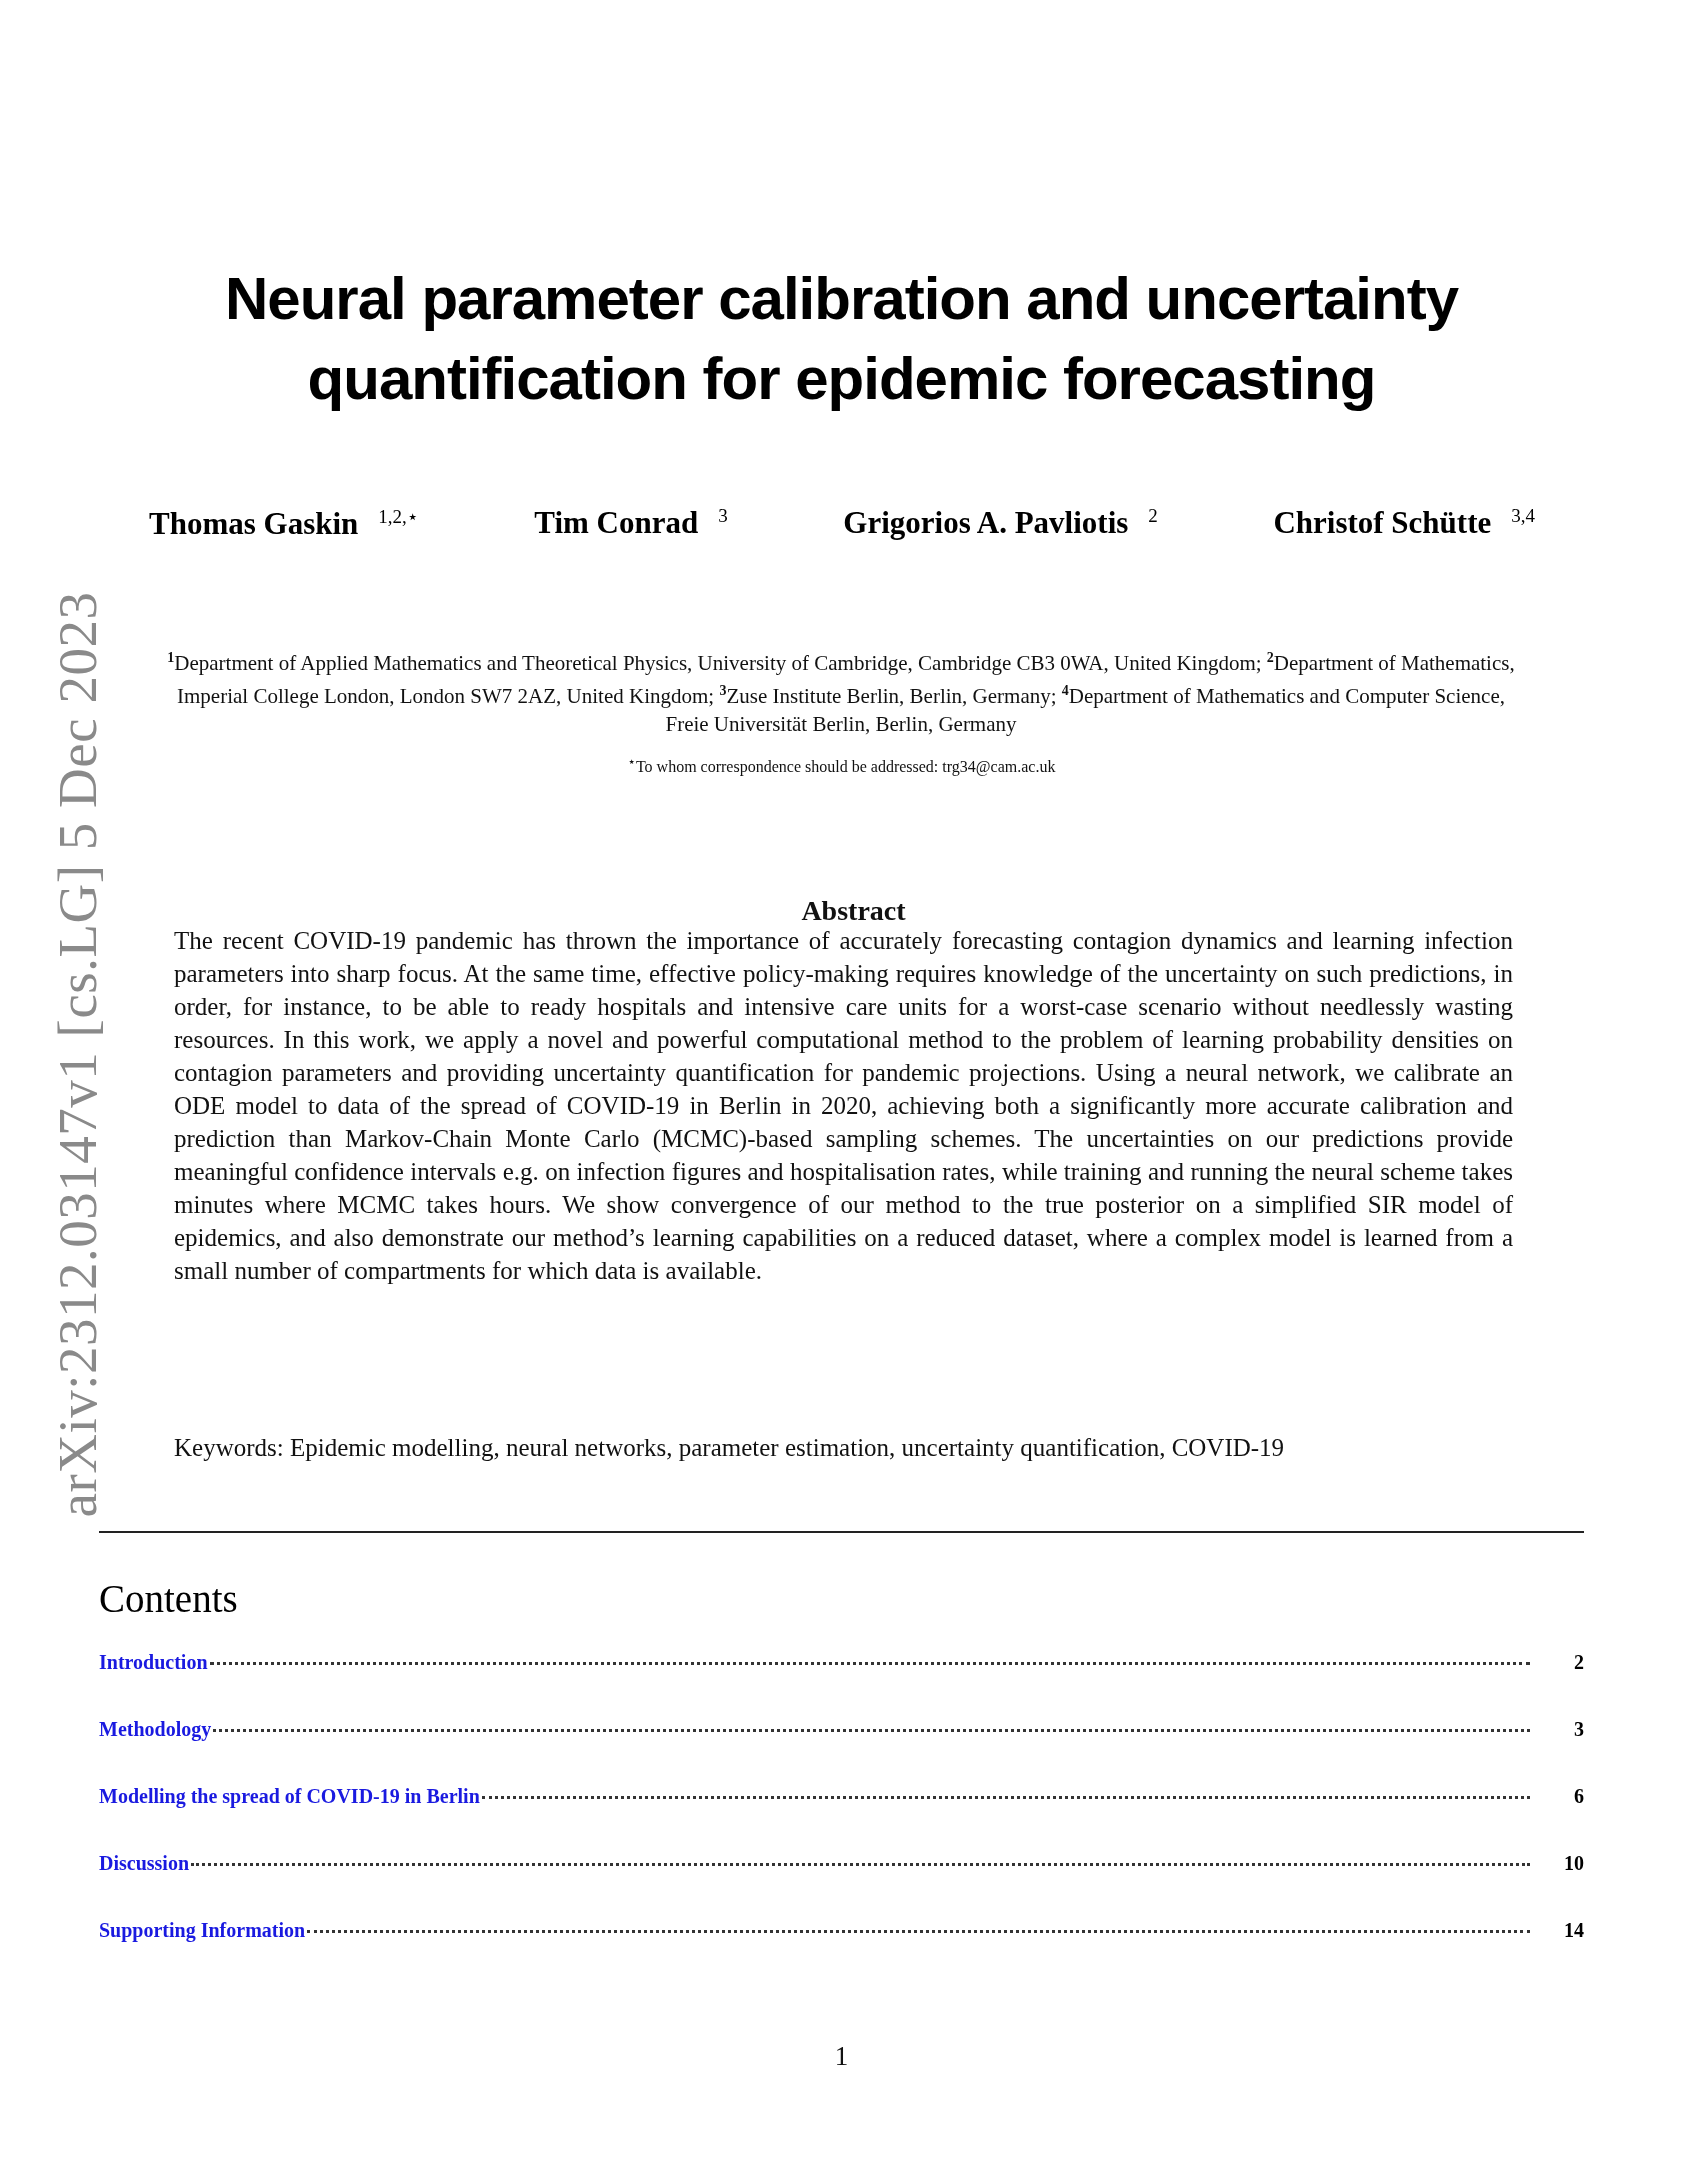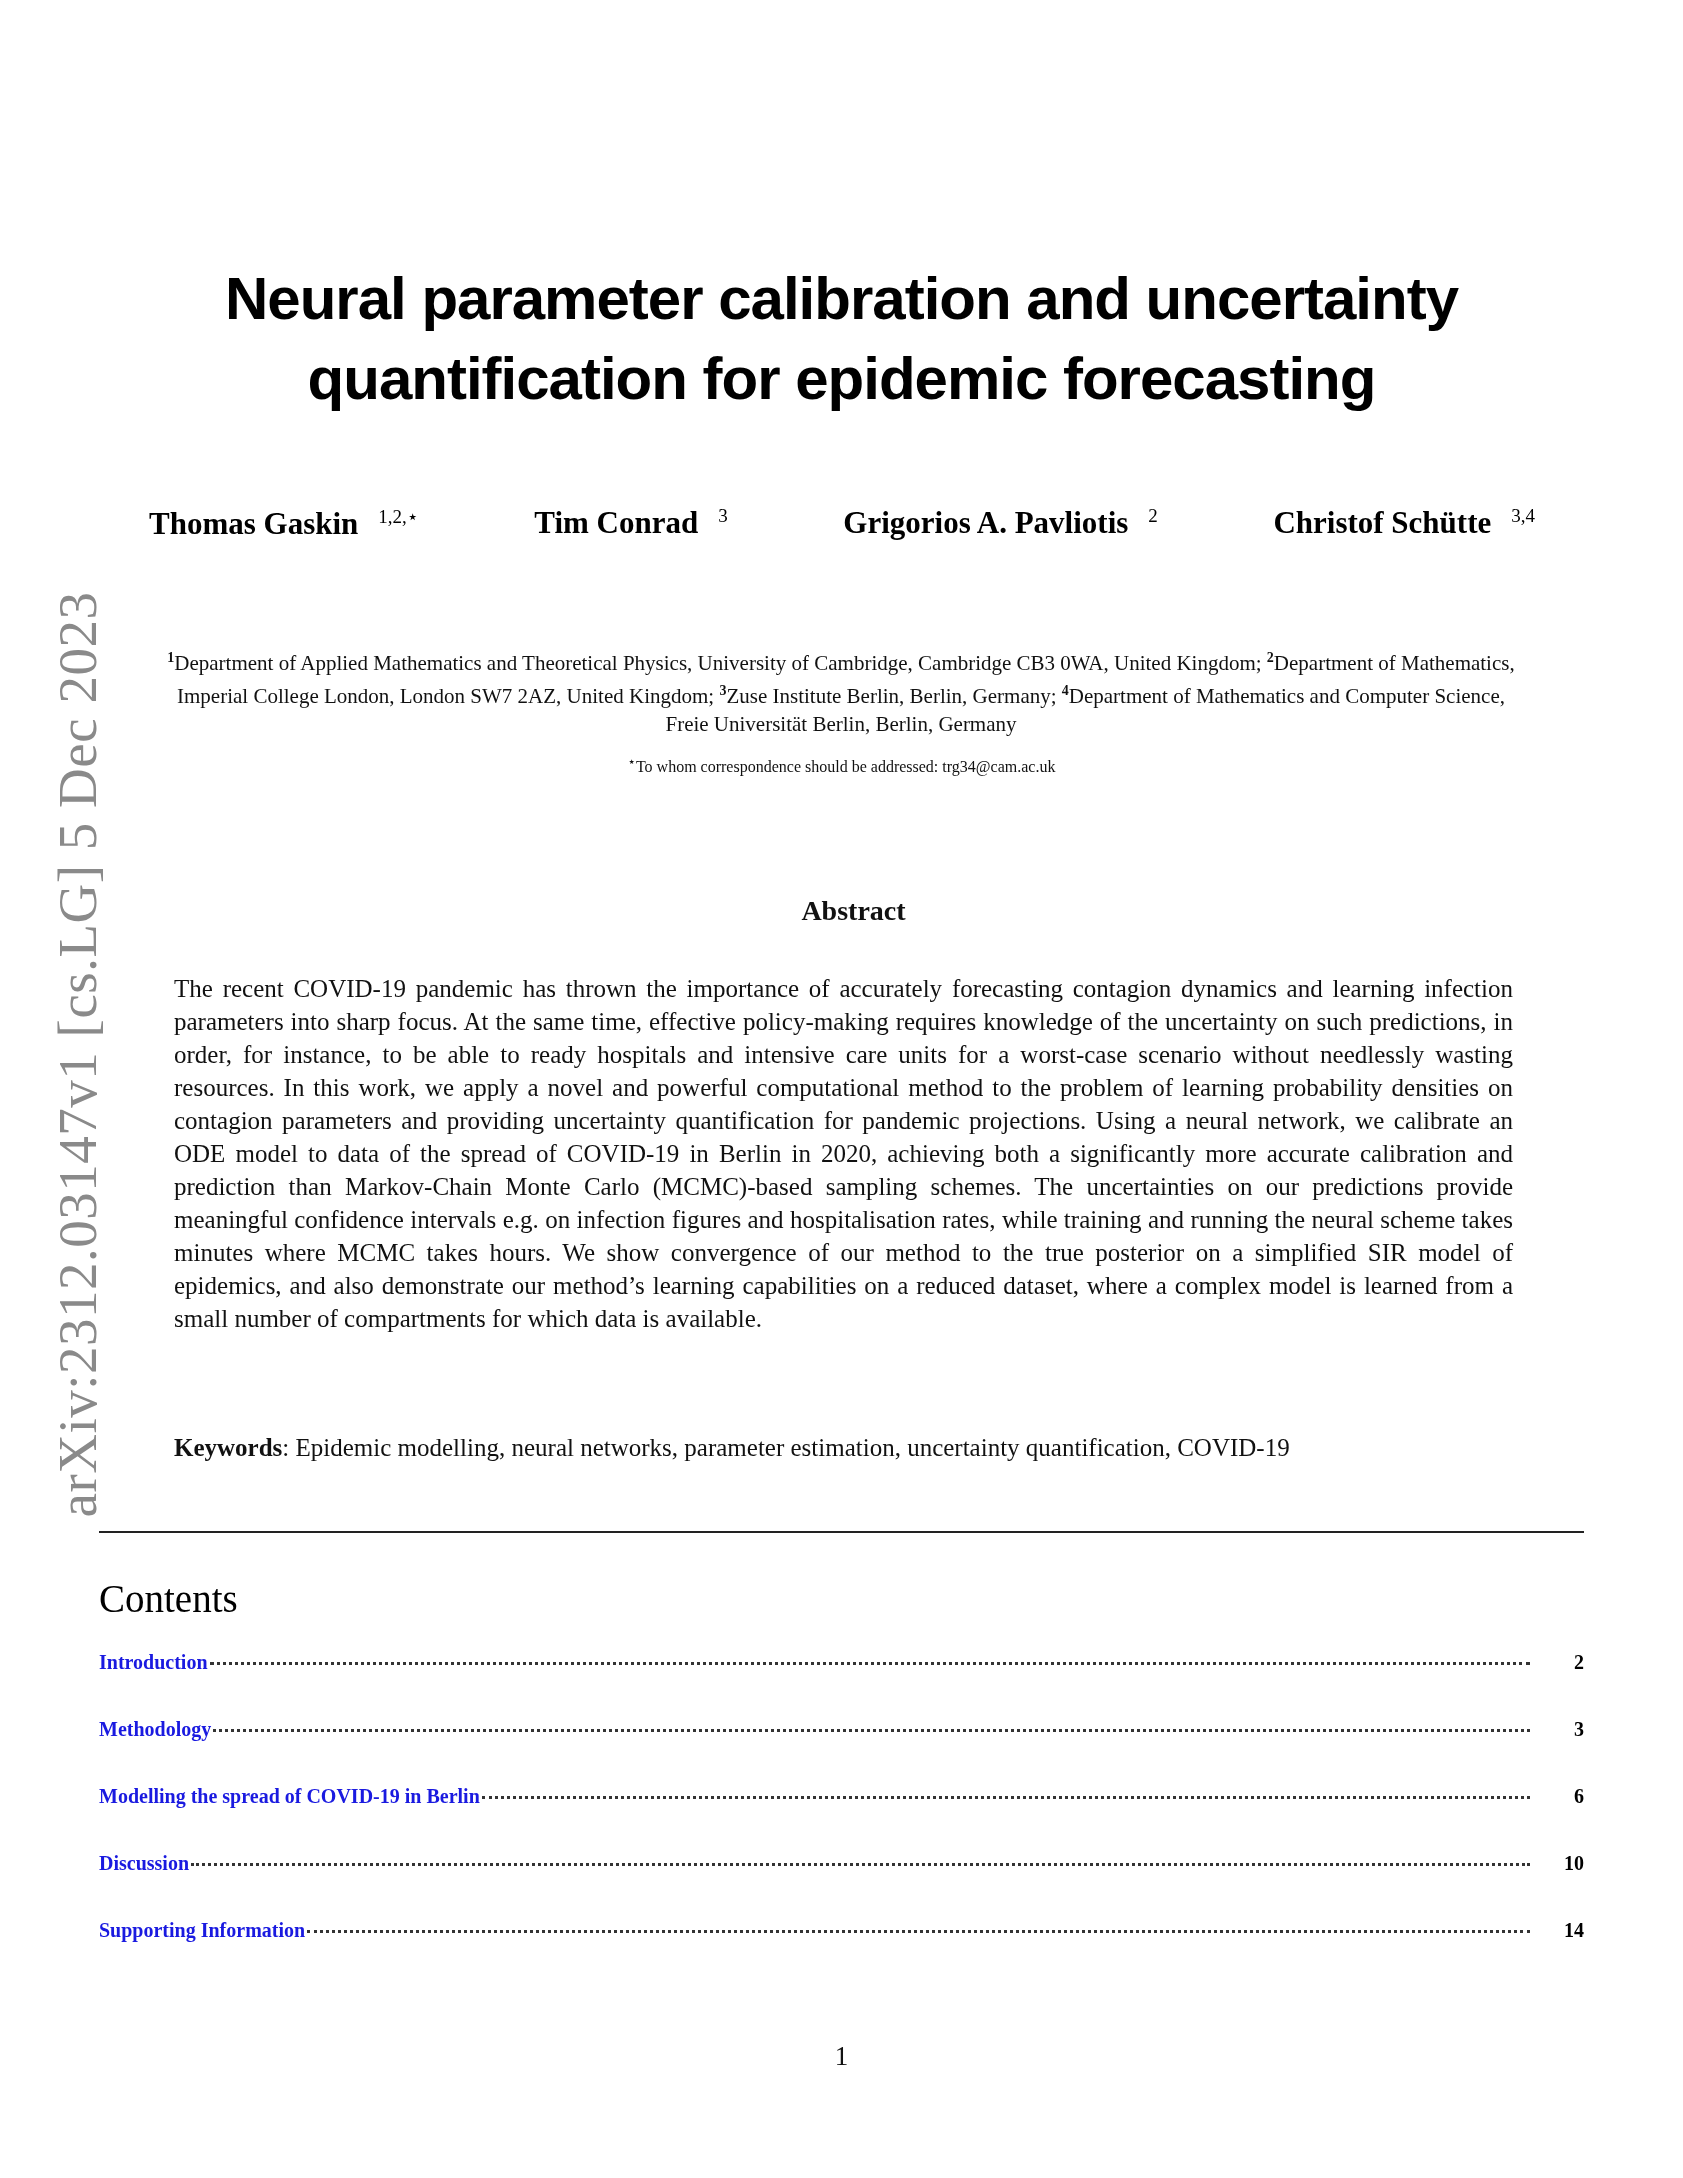--- a/index.html
+++ b/index.html
@@ -34,29 +34,29 @@
   .affil sup { font-size: 14px; font-weight: bold; }
   .corr {
     position: absolute; left: 0; top: 754px; width: 1683px; text-align: center;
     font-family: "Liberation Serif", "DejaVu Serif", serif; font-size: 16px; color: #111;
   }
   .abstract-head {
     position: absolute; left: 12px; top: 895px; width: 1683px; text-align: center;
     font-family: "Liberation Serif", "DejaVu Serif", serif; font-weight: bold; font-size: 28px;
   }
   .abstract {
-    position: absolute; left: 174px; top: 972px; width: 1339px;
+    position: absolute; left: 174px; top: 924px; width: 1339px;
     font-family: "Liberation Serif", "DejaVu Serif", serif; font-size: 25px; line-height: 33px;
     text-align: justify; color: #111;
   }
   .keywords {
     position: absolute; left: 174px; top: 1434px; width: 1339px;
     font-family: "Liberation Serif", "DejaVu Serif", serif; font-size: 25px; color: #111;
   }
-  .keywords b { font-weight: bold; }
+  .keywords b { font-weight: normal; }
   .rule {
     position: absolute; left: 99px; top: 1531px; width: 1485px; height: 2px; background: #222;
   }
   .toc-head {
     position: absolute; left: 99px; top: 1576px;
     font-family: "Liberation Serif", "DejaVu Serif", serif; font-size: 39px; color: #000;
   }
   .toc {
     position: absolute; left: 99px; top: 1651px; width: 1485px;
     font-family: Liberation Serif, serif; font-size: 20px; font-weight: bold;

